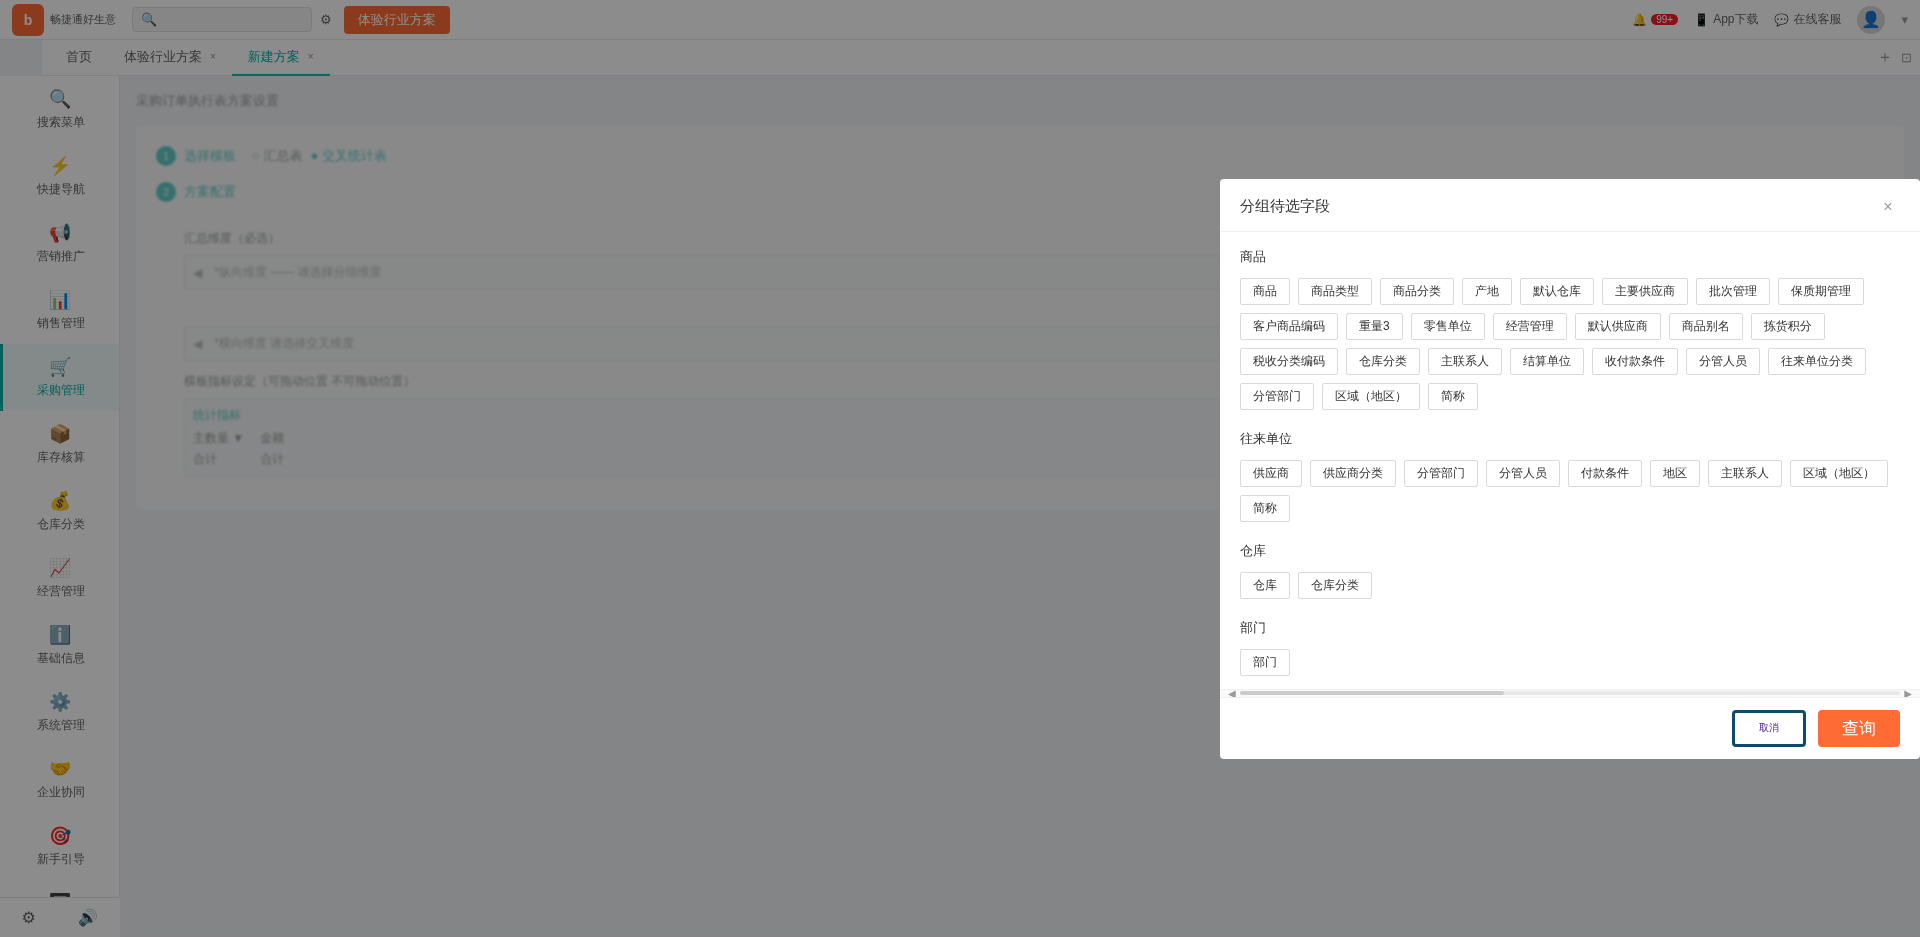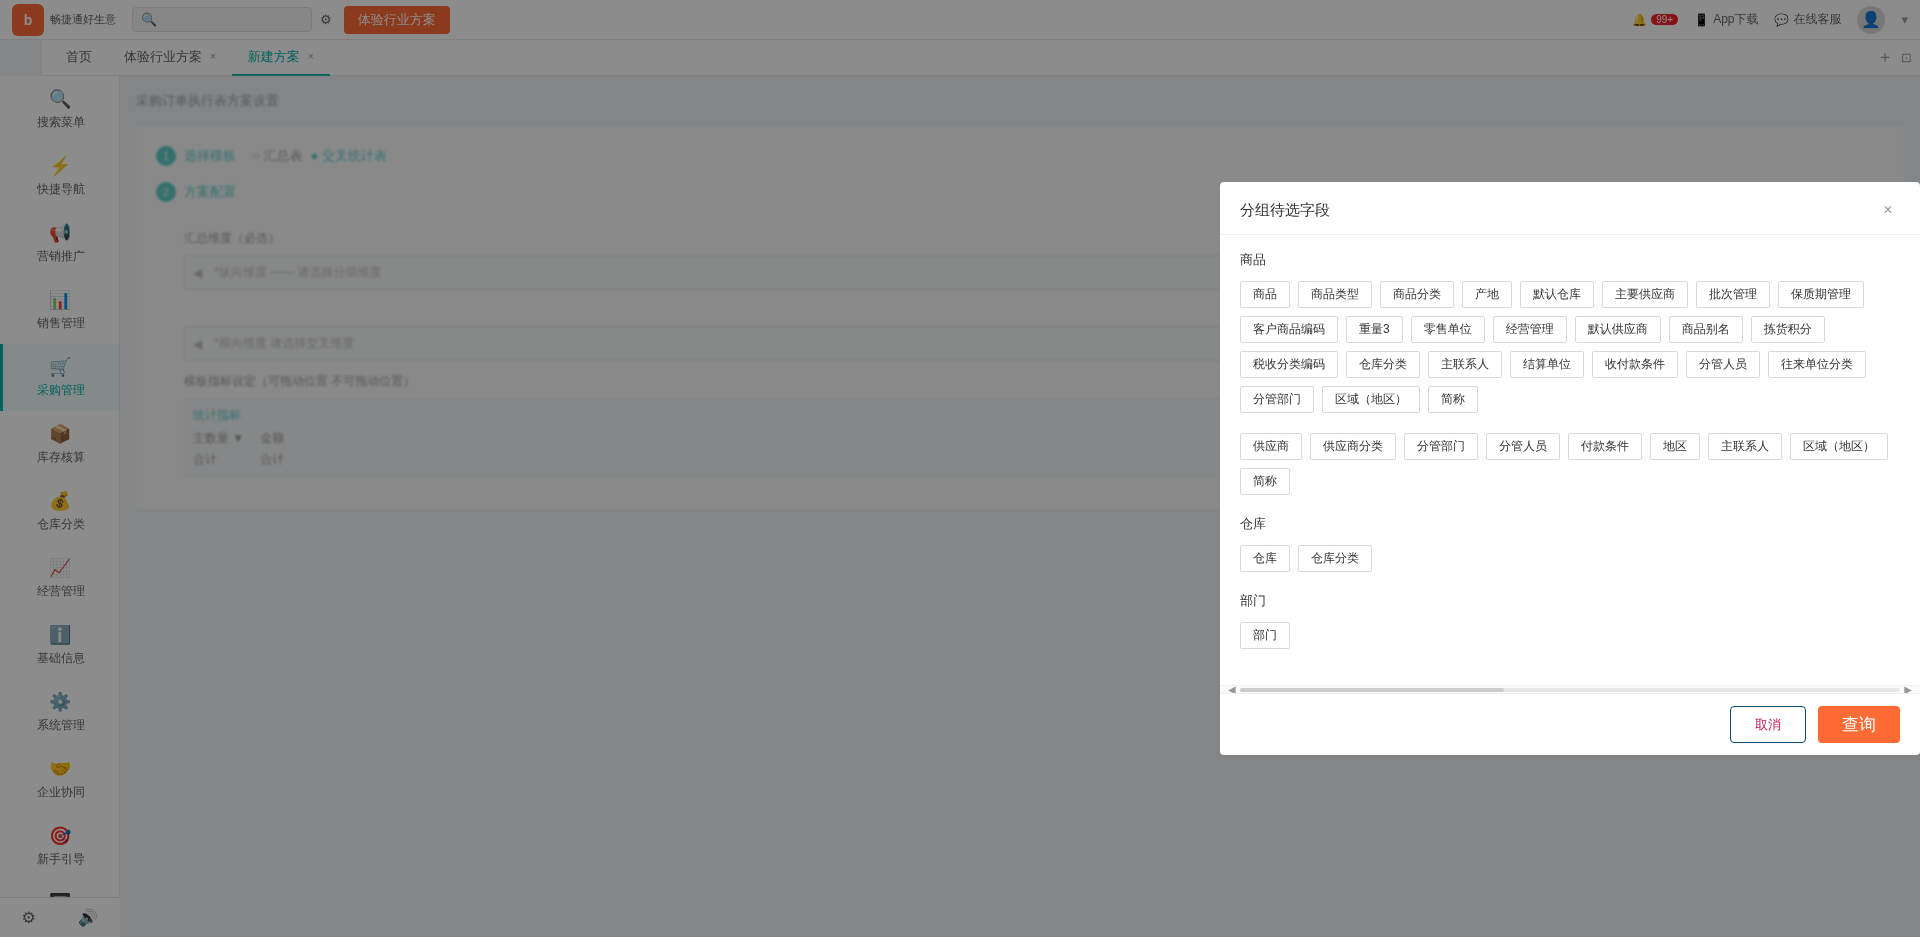--- a/index.html
+++ b/index.html
@@ -239,25 +239,25 @@
       background: #ff6b35;
       color: white;
       border: none;
       border-radius: 4px;
       padding: 7px 24px;
       font-size: 17px;
       cursor: pointer;
     }
     .btn-default {
       background: #fff;
-      color: #be185d;
-      border: 1px solid #0c4a6e;
+      color: #4c1d95;
+      border: 3px solid #0c4a6e;
       border-radius: 4px;
       padding: 7px 24px;
-      font-size: 13px;
+      font-size: 10px;
       cursor: pointer;
     }
 
     
     .modal-body::-webkit-scrollbar { width: 6px; }
     .modal-body::-webkit-scrollbar-thumb { background: #ccc; border-radius: 3px; }
 
     
     .bg-content {
       filter: blur(1px);
@@ -494,20 +494,21 @@
           <span class="field-tag">收付款条件</span>
           <span class="field-tag">分管人员</span>
           <span class="field-tag">往来单位分类</span>
           <span class="field-tag">分管部门</span>
           <span class="field-tag">区域（地区）</span>
           <span class="field-tag">简称</span>
         </div>
       </div>
 
       <div class="field-section">
+        <div class="section-title">往来单位</div>
         <div class="field-tags">
           <span class="field-tag">供应商</span>
           <span class="field-tag">供应商分类</span>
           <span class="field-tag">分管部门</span>
           <span class="field-tag">分管人员</span>
           <span class="field-tag">付款条件</span>
           <span class="field-tag">地区</span>
           <span class="field-tag">主联系人</span>
           <span class="field-tag">区域（地区）</span>
           <span class="field-tag">简称</span>

